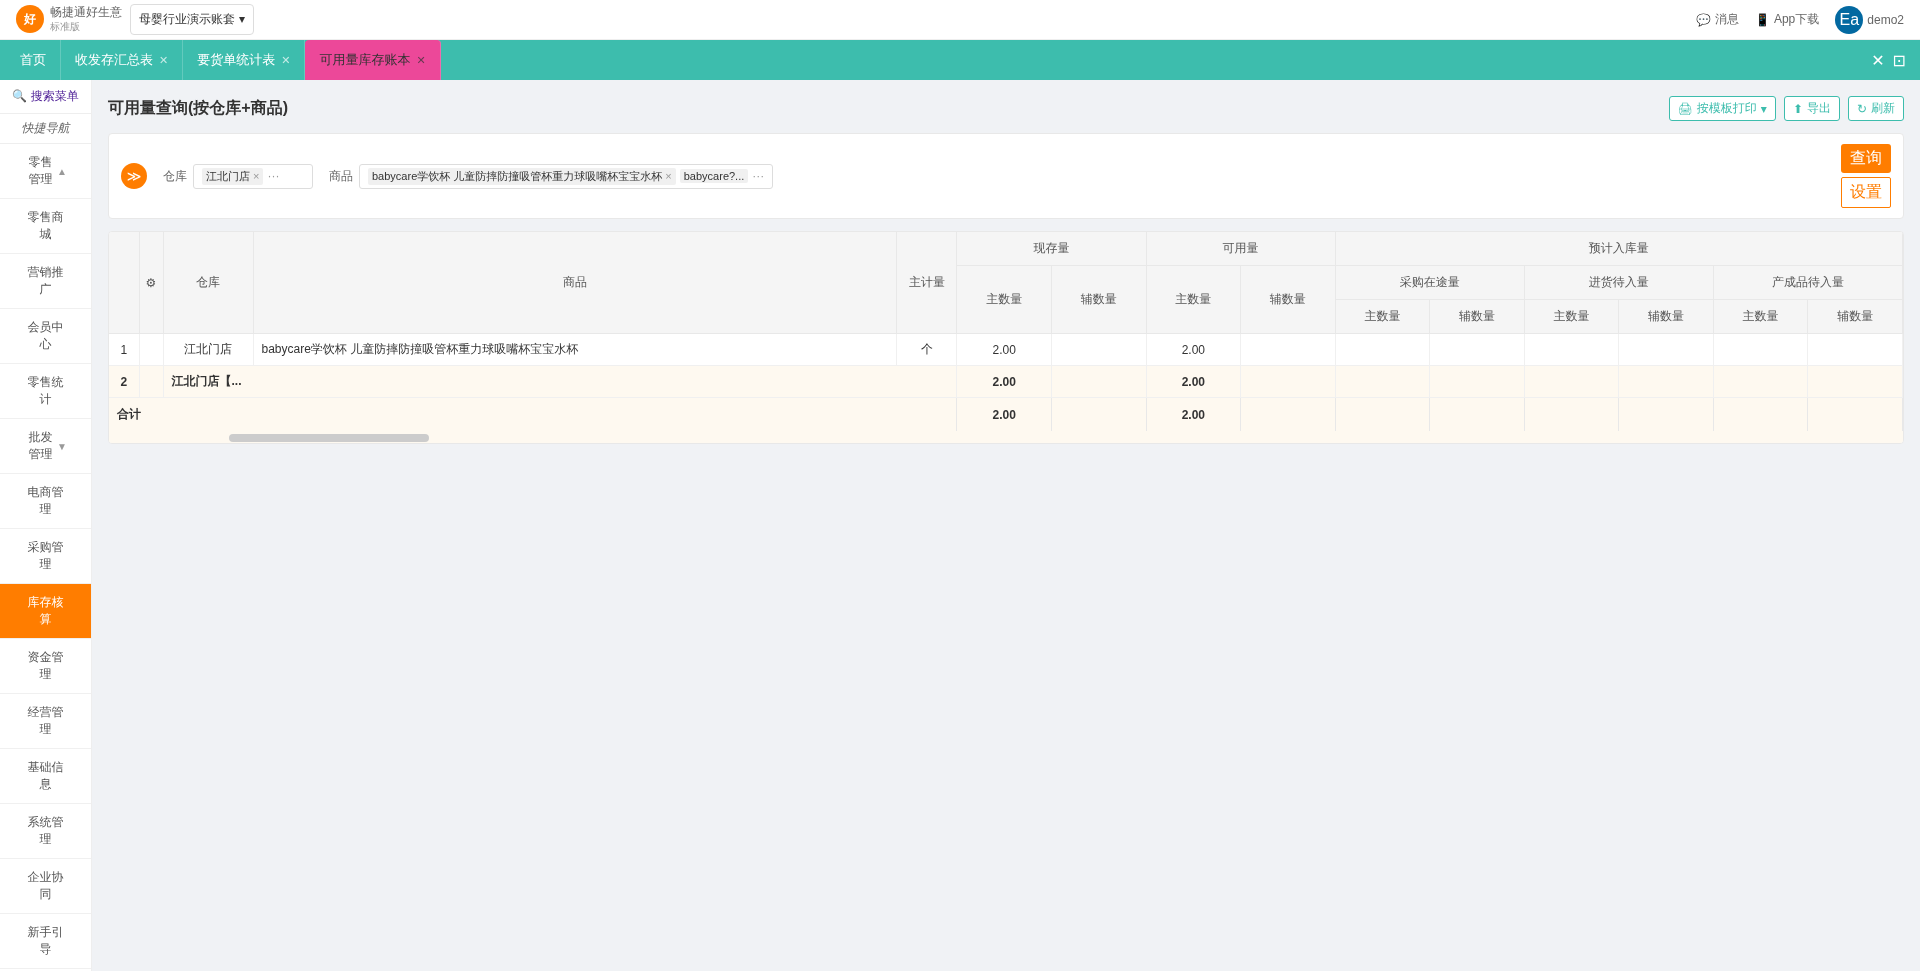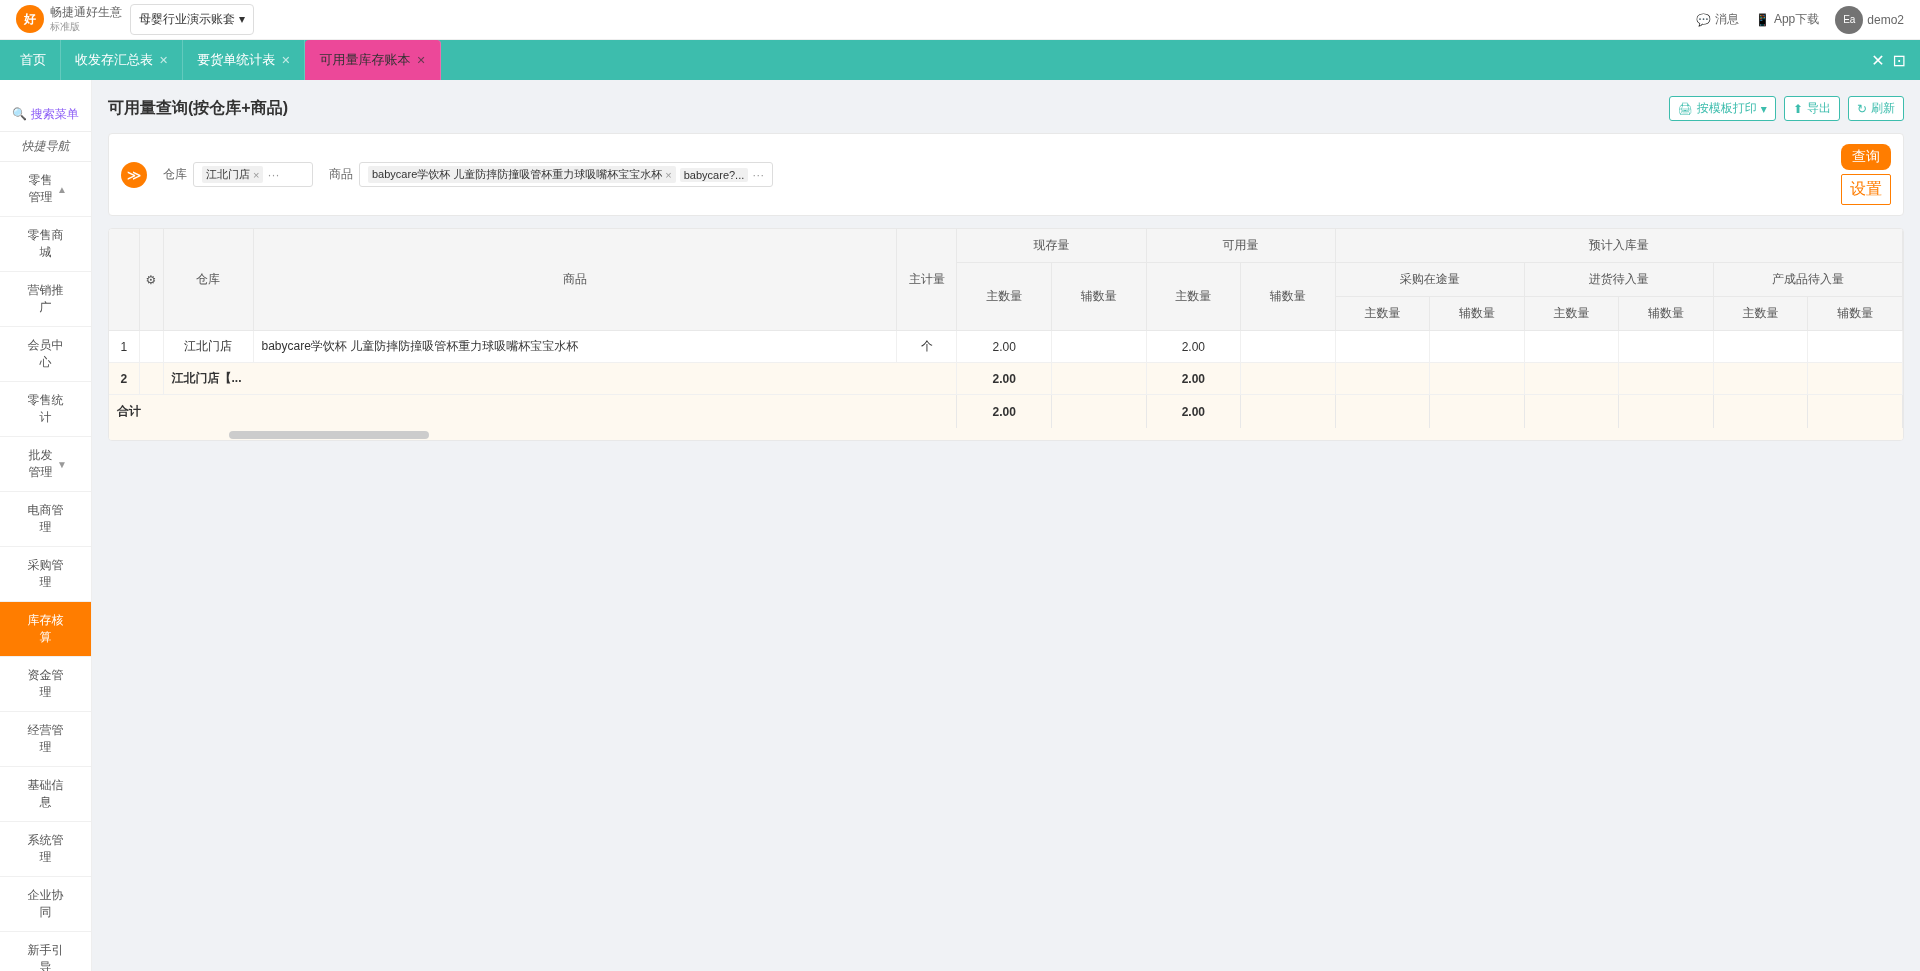--- a/index.html
+++ b/index.html
@@ -21,21 +21,21 @@
     .logo-icon { width: 28px; height: 28px; background: #ff7d00; border-radius: 50%; display: flex; align-items: center; justify-content: center; color: #fff; font-size: 12px; font-weight: bold; }
     .logo-text { font-size: 12px; color: #666; line-height: 1.2; }
     .logo-subtext { font-size: 10px; color: #999; }
     .industry-select {
       display: flex; align-items: center; gap: 4px;
       border: 1px solid #ddd; border-radius: 4px;
       padding: 6px 8px; cursor: pointer; background: #fff; color: #333; font-size: 12px; font-family: Liberation Serif, serif;
     }
     .top-bar-right { display: flex; align-items: center; gap: 16px; font-size: 12px; color: #666; }
     .top-bar-right .icon-btn { display: flex; align-items: center; gap: 4px; cursor: pointer; }
-    .avatar { width: 28px; height: 28px; border-radius: 50%; background: #737373; display: flex; align-items: center; justify-content: center; color: #fff; font-size: 10px; }
+    .avatar { width: 28px; height: 28px; border-radius: 50%; background: #0369a1; display: flex; align-items: center; justify-content: center; color: #fff; font-size: 16px; }
 
     
     .nav-tabs {
       height: 40px;
       background: #3dbdad;
       display: flex;
       align-items: stretch;
       flex-shrink: 0;
       padding: 0 6px;
     }
@@ -60,22 +60,22 @@
       background: #fff;
       border-right: 1px solid #eee;
       display: flex;
       flex-direction: column;
       flex-shrink: 0;
       overflow-y: auto;
     }
     .sidebar-search {
       padding: 8px;
       border-bottom: 1px solid #eee;
-      font-size: 12px; color: #8b5cf6;
-      text-align: center; cursor: pointer; margin-top: 18px;
+      font-size: 12px; color: #4c1d95;
+      text-align: center; cursor: pointer;
     }
     .sidebar-nav {
       padding: 6px 0;
       border-bottom: 1px solid #eee;
       font-size: 12px; color: #666;
       text-align: center; cursor: pointer; font-style: italic;
     }
     .sidebar-item {
       padding: 10px 24px;
       text-align: center;
@@ -140,22 +140,22 @@
       font-size: 12px; min-width: 120px; background: #fff;
     }
     .filter-tag {
       background: #f0f0f0; border-radius: 2px; padding: 1px 4px;
       display: flex; align-items: center; gap: 3px; font-size: 11px;
     }
     .filter-tag .x { cursor: pointer; color: #999; }
     .filter-dots { color: #999; }
     .filter-actions { margin-left: auto; display: flex; flex-direction: column; gap: 4px; }
     .btn-query {
-      background: #ff7d00; color: #fff; border: none; border-radius: 8px;
-      padding: 4px 0; cursor: pointer; font-size: 14px;
+      background: #ff7d00; color: #fff; border: none; border-radius: 3px;
+      padding: 4px 0; cursor: pointer; font-size: 16px;
     }
     .btn-settings {
       background: #fff; color: #ff7d00; border: 1px solid #ff7d00; border-radius: 2px;
       padding: 4px 8px; cursor: pointer; font-size: 16px;
     }
 
     
     .table-wrapper {
       background: #fff;
       border: 1px solid #e8e8e8;

